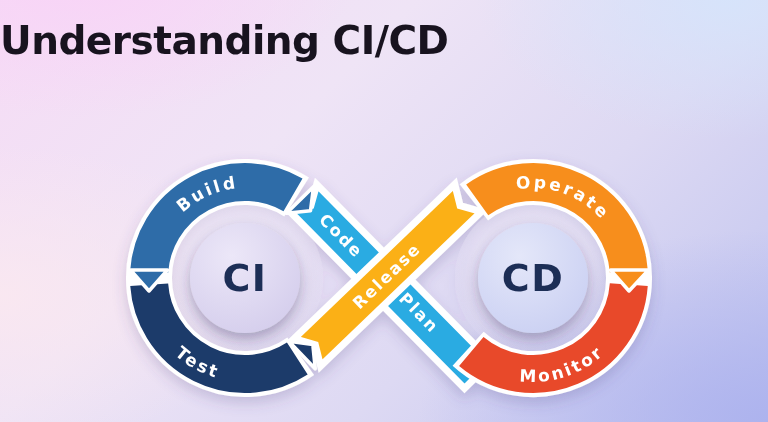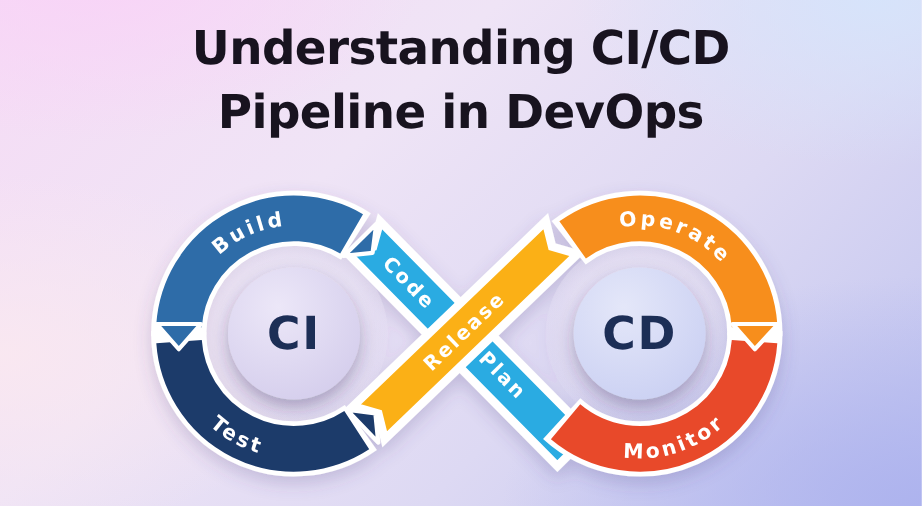--- a/index.html
+++ b/index.html
@@ -8,38 +8,37 @@
     font-family:"DejaVu Sans","Liberation Sans",sans-serif;
     background:
       radial-gradient(ellipse 60% 55% at 10% -5%, rgba(248,211,247,.95), rgba(248,211,247,0) 60%),
       radial-gradient(ellipse 55% 55% at 95% 0%, rgba(214,228,251,.95), rgba(214,228,251,0) 60%),
       radial-gradient(ellipse 60% 60% at 0% 70%, rgba(250,232,240,.9), rgba(250,232,240,0) 60%),
       radial-gradient(ellipse 70% 70% at 100% 100%, rgba(172,178,238,.95), rgba(172,178,238,0) 65%),
       linear-gradient(135deg,#f6dcf5 0%,#efe4f6 35%,#ddd9f3 65%,#bfc3ef 100%);
   }
   .title{
     position:absolute;top:14px;left:0;right:0;
-    text-align:center;color:#18131f;
+    color:#18131f;
     font-weight:800;font-size:39px;line-height:1.38;letter-spacing:-.5px;
   }
   .stage{position:absolute;left:0;top:0;}
   .casing{fill:none;stroke:#ffffff;stroke-width:46;}
   .arc{fill:none;stroke-width:38;}
   .band{stroke:#ffffff;stroke-width:7;stroke-linejoin:miter;}
   .chev{stroke:#ffffff;stroke-width:3.5;stroke-linejoin:round;}
   .arc-label{font-size:17px;font-weight:bold;letter-spacing:2.6px;}
   .band-label{font-size:16.5px;font-weight:bold;letter-spacing:2px;}
   .loop-label{font-size:38px;font-weight:bold;letter-spacing:1.5px;}
 </style>
 </head>
 <body>
 
 <div class="title">
   <div>Understanding CI/CD</div>
-  <div>Pipeline in DevOps</div>
 </div>
 
 <svg class="stage" width="768" height="422" viewBox="0 0 768 422">
   <defs>
     <radialGradient id="glow" cx="50%" cy="46%" r="55%">
       <stop offset="0%" stop-color="#f8f3fc" stop-opacity="0.95"></stop>
       <stop offset="70%" stop-color="#ece6f8" stop-opacity="0.55"></stop>
       <stop offset="100%" stop-color="#e4def5" stop-opacity="0"></stop>
     </radialGradient>
     <radialGradient id="circL" cx="38%" cy="30%" r="85%">

